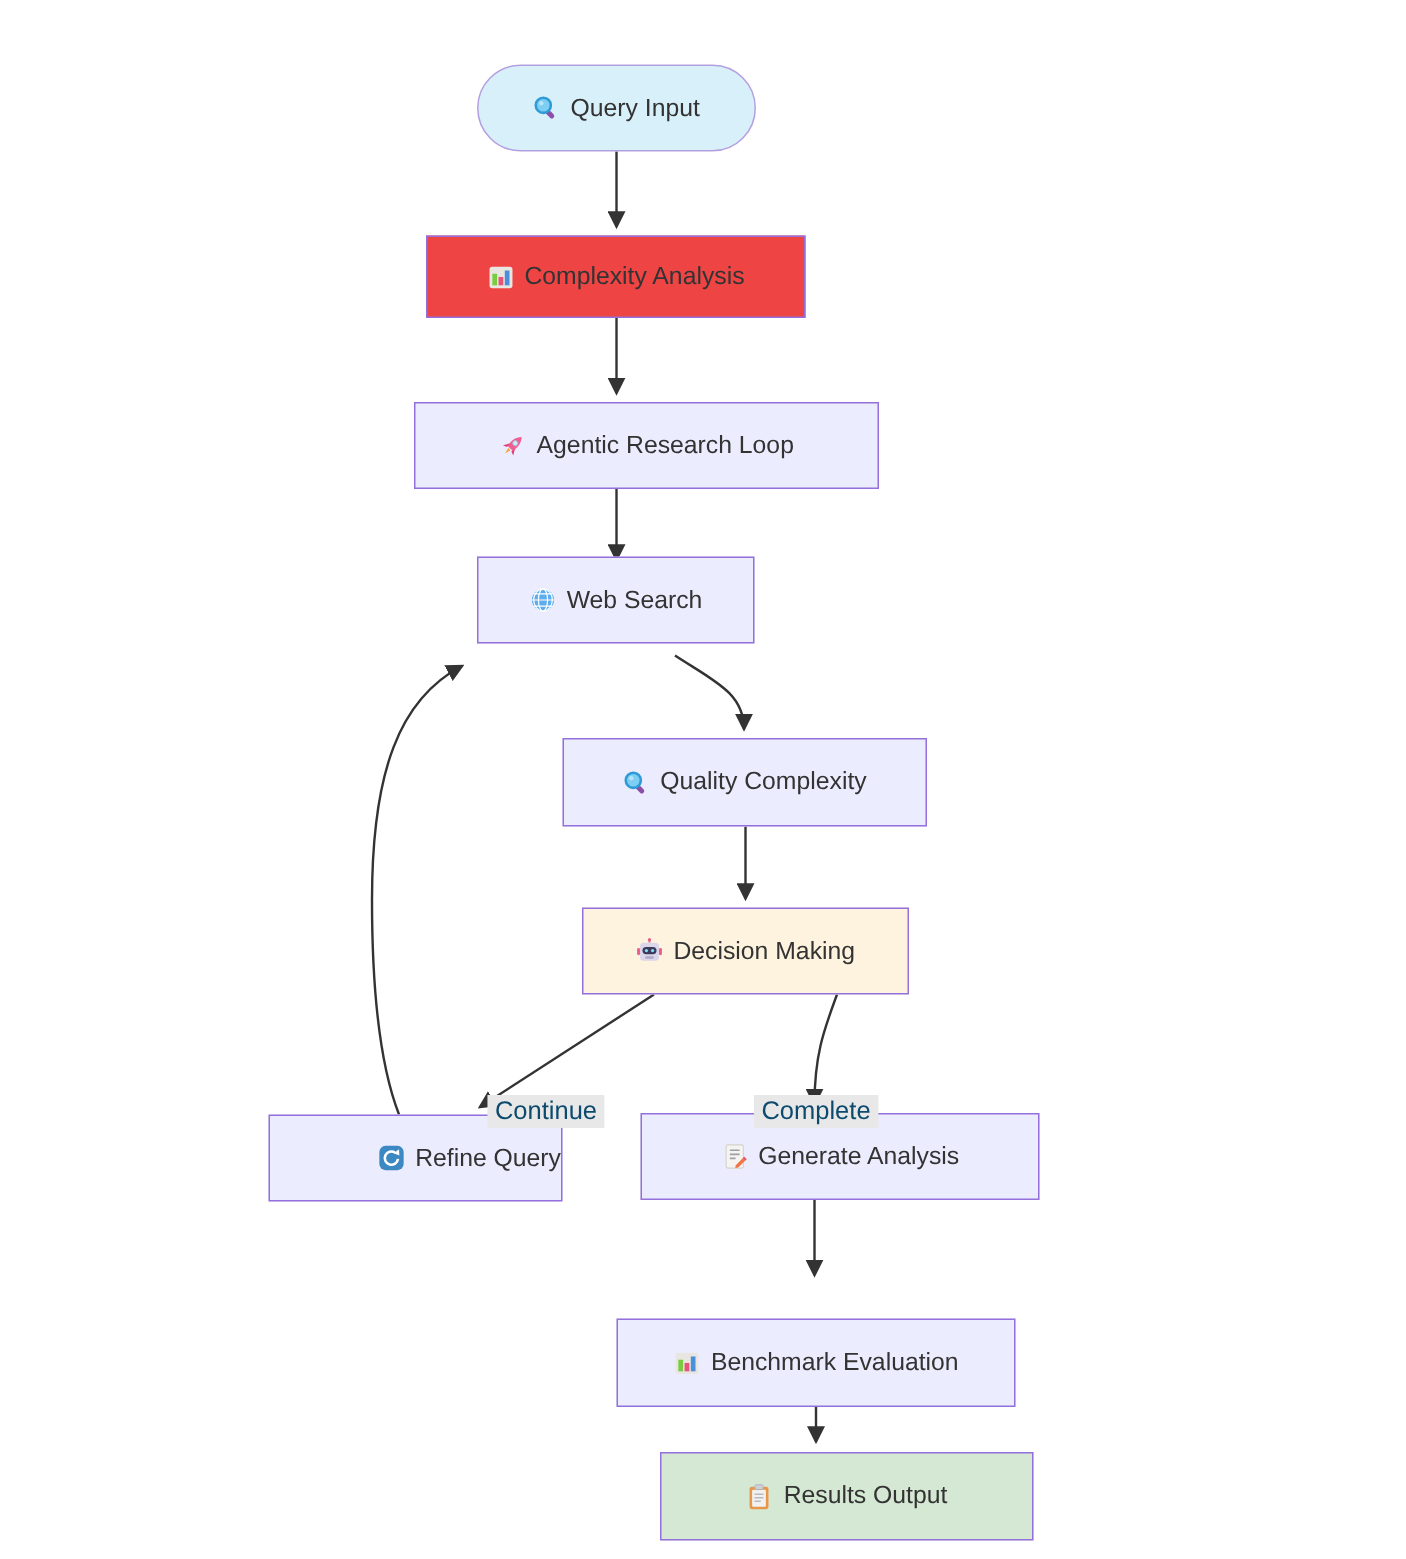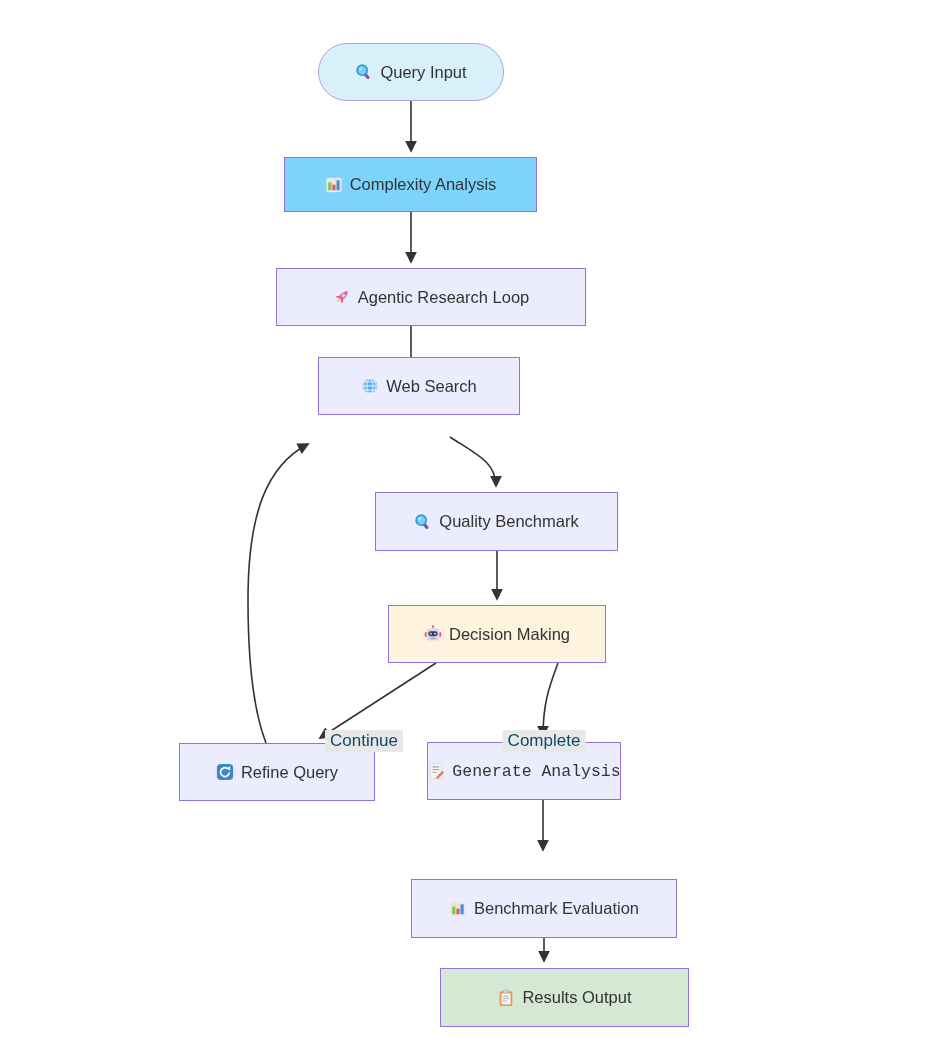--- a/index.html
+++ b/index.html
@@ -84,21 +84,21 @@
       <div class="node" style="left: 318px; top: 43px; width: 186px; height: 58px; background: rgb(216, 240, 250); border-color: rgb(180, 159, 224); border-radius: 29px;">
         <span class="icon">
           <svg viewBox="0 0 20 20">
             <rect x="11.2" y="10.2" width="8" height="3.6" rx="1.8" transform="rotate(45 11.2 10.2)" fill="#8b4fa8"></rect>
             <circle cx="8" cy="8" r="5.6" fill="#7ecef4" stroke="#2e9bd6" stroke-width="1.9"></circle>
             <circle cx="6.5" cy="6.5" r="1.6" fill="#b9e5fa"></circle>
           </svg>
         </span>
         <span class="node-label">Query Input</span>
       </div>
-      <div class="node" style="left: 284px; top: 157px; width: 253px; height: 55px; background: #7dd3fc; border-color: rgb(147, 112, 219);">
+      <div class="node" style="left: 284px; top: 157px; width: 253px; height: 55px; background: #ef4444; border-color: rgb(147, 112, 219);">
         <span class="icon">
           <svg viewBox="0 0 20 20">
             <rect x="1.5" y="2" width="17" height="16" rx="2" fill="#e9e6e2"></rect>
             <rect x="3.6" y="7.2" width="3.5" height="8.6" fill="#77cc3f"></rect>
             <rect x="8.2" y="9.6" width="3.5" height="6.2" fill="#e8537a"></rect>
             <rect x="12.8" y="4.8" width="3.5" height="11" fill="#4a90d9"></rect>
           </svg>
         </span>
         <span class="node-label">Complexity Analysis</span>
       </div>
@@ -109,70 +109,70 @@
               <path d="M10 1 C13 3.8 13.7 8.8 12.8 13 L7.2 13 C6.3 8.8 7 3.8 10 1 Z" fill="#ef5f94"></path>
               <circle cx="10" cy="7.6" r="1.9" fill="#cdeafa" stroke="#9bbdd4" stroke-width="0.6"></circle>
               <path d="M7.3 10.6 L4.6 15.2 L7.7 14 Z" fill="#de3d77"></path>
               <path d="M12.7 10.6 L15.4 15.2 L12.3 14 Z" fill="#de3d77"></path>
               <path d="M8.9 13.8 L10 18.4 L11.1 13.8 Z" fill="#f7a13b"></path>
             </g>
           </svg>
         </span>
         <span class="node-label">Agentic Research Loop</span>
       </div>
-      <div class="node" style="left: 318px; top: 357px; width: 202px; height: 58px; background: rgb(236, 236, 255); border-color: rgb(147, 112, 219);">
+      <div class="node" style="left: 318px; top: 371px; width: 185px; height: 58px; background: rgb(236, 236, 255); border-color: rgb(147, 112, 219);">
         <span class="icon">
           <svg viewBox="0 0 20 20">
             <circle cx="10" cy="10" r="8.2" fill="#5dadec"></circle>
             <g stroke="#ffffff" stroke-width="0.9" fill="none">
               <ellipse cx="10" cy="10" rx="3.4" ry="8.2"></ellipse>
               <ellipse cx="10" cy="10" rx="6.9" ry="8.2"></ellipse>
               <path d="M1.8 10 H18.2 M3 5.4 H17 M3 14.6 H17"></path>
             </g>
           </svg>
         </span>
         <span class="node-label">Web Search</span>
       </div>
       <div class="node" style="left: 375px; top: 492px; width: 243px; height: 59px; background: rgb(236, 236, 255); border-color: rgb(147, 112, 219);">
         <span class="icon">
           <svg viewBox="0 0 20 20">
             <rect x="11.2" y="10.2" width="8" height="3.6" rx="1.8" transform="rotate(45 11.2 10.2)" fill="#8b4fa8"></rect>
             <circle cx="8" cy="8" r="5.6" fill="#7ecef4" stroke="#2e9bd6" stroke-width="1.9"></circle>
             <circle cx="6.5" cy="6.5" r="1.6" fill="#b9e5fa"></circle>
           </svg>
         </span>
-        <span class="node-label">Quality Benchmark</span>
+        <span class="node-label">Quality Complexity</span>
       </div>
       <div class="node" style="left: 388px; top: 605px; width: 218px; height: 58px; background: rgb(253, 243, 222); border-color: rgb(147, 112, 219);">
         <span class="icon">
           <svg viewBox="0 0 20 20">
             <rect x="9.3" y="1.2" width="1.4" height="2.6" fill="#e85f8a"></rect>
             <circle cx="10" cy="1.6" r="1.2" fill="#e85f8a"></circle>
             <rect x="3" y="3.8" width="14" height="13.4" rx="2.6" fill="#dcd6ea"></rect>
             <rect x="0.8" y="7.8" width="2.2" height="5.4" rx="1.1" fill="#e85f8a"></rect>
             <rect x="17" y="7.8" width="2.2" height="5.4" rx="1.1" fill="#e85f8a"></rect>
             <rect x="4.8" y="7" width="10.4" height="5.4" rx="2.7" fill="#3d3a5c"></rect>
             <circle cx="7.7" cy="9.7" r="1.2" fill="#7de0f5"></circle>
             <circle cx="12.3" cy="9.7" r="1.2" fill="#7de0f5"></circle>
             <rect x="6.8" y="13.8" width="6.4" height="2" rx="1" fill="#b0a8c8"></rect>
           </svg>
         </span>
         <span class="node-label">Decision Making</span>
       </div>
-      <div class="node" style="left: 179px; top: 743px; width: 196px; height: 58px; background: rgb(236, 236, 255); border-color: rgb(147, 112, 219);">
+      <div class="node" style="left: 179px; top: 743px; width: 196px; height: 58px; background: rgb(236, 236, 255); border-color: rgb(147, 112, 219); justify-content: flex-end;">
         <span class="icon">
           <svg viewBox="0 0 20 20">
             <rect x="1" y="1" width="18" height="18" rx="4.5" fill="#3b88c3"></rect>
             <path d="M14.8 10.6 a4.9 4.9 0 1 1 -2.1 -4.5" fill="none" stroke="#ffffff" stroke-width="1.9"></path>
             <path d="M15.6 3.6 L15.8 8.2 L11.6 6.4 Z" fill="#ffffff"></path>
           </svg>
         </span>
         <span class="node-label">Refine Query</span>
       </div>
-      <div class="node" style="left: 427px; top: 742px; width: 194px; height: 58px; background: rgb(236, 236, 255); border-color: rgb(147, 112, 219); font-family: Liberation Mono, monospace;">
+      <div class="node" style="left: 427px; top: 742px; width: 266px; height: 58px; background: rgb(236, 236, 255); border-color: rgb(147, 112, 219);">
         <span class="icon">
           <svg viewBox="0 0 20 20">
             <rect x="3.4" y="1.4" width="12.8" height="17.2" rx="1.4" fill="#f6f4f1" stroke="#d5d1cb" stroke-width="0.8"></rect>
             <g stroke="#9aa0a8" stroke-width="1.2" fill="none">
               <path d="M6.2 5.4 H13.4 M6.2 8.4 H13.4 M6.2 11.4 H10.4"></path>
             </g>
             <path d="M10.6 16.4 L16.8 10.2 L18.6 12 L12.4 18.2 L10.2 18.6 Z" fill="#ef7546"></path>
             <path d="M16.8 10.2 L18.6 12 L17.7 12.9 L15.9 11.1 Z" fill="#e8537a"></path>
           </svg>
         </span>

